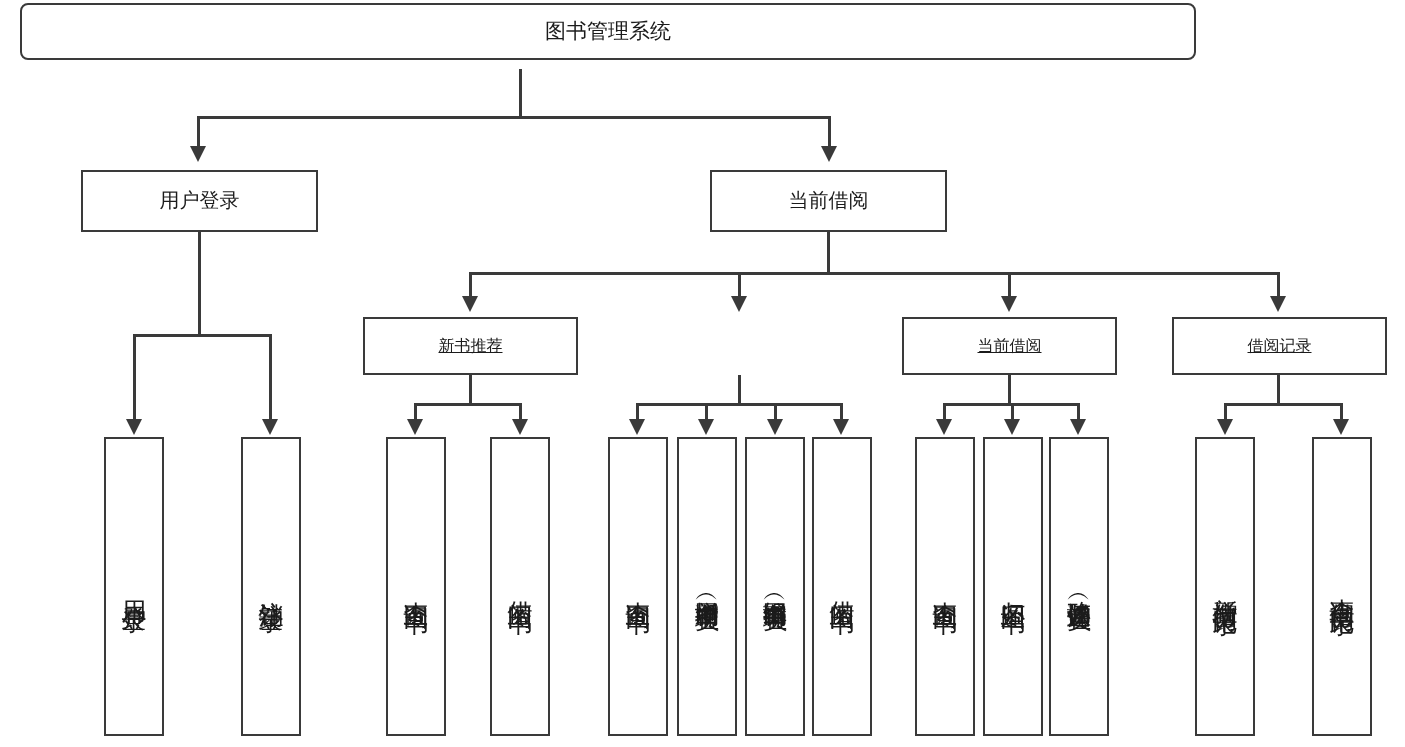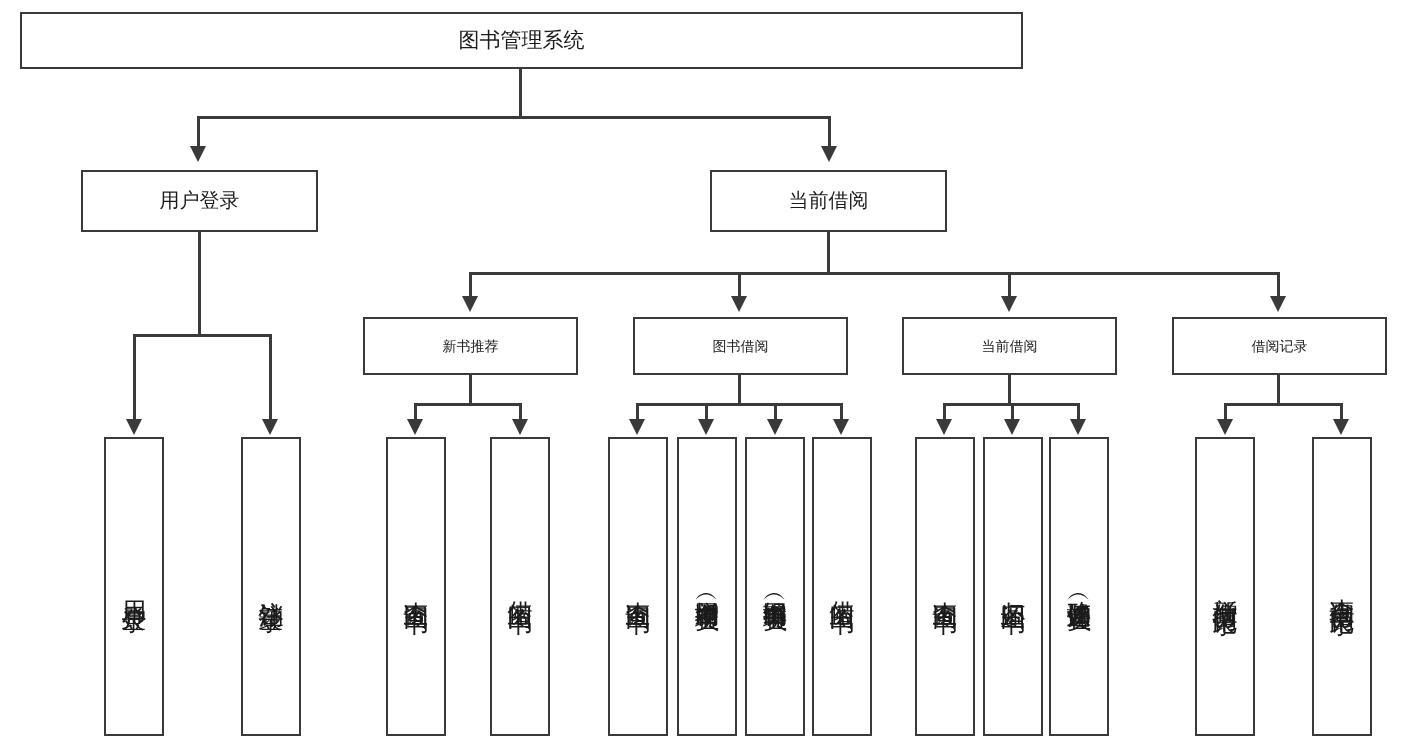--- a/index.html
+++ b/index.html
@@ -25,21 +25,21 @@
     justify-content:center;
   }
   .node .label{
     color:#1b1b1b;
     line-height:1.18;
     text-align:center;
     white-space:nowrap;
   }
   .node.root .label{font-size:21px;}
   .node.lvl1 .label{font-size:20px;}
-  .node.lvl2 .label{font-size:14px;}
+  .node.lvl2 .label{font-size:16px;text-decoration:underline;}
   
   .node.leaf{
     border-width:2px;
   }
   .node.leaf .label{
     writing-mode:vertical-rl;
     text-orientation:upright;
     font-size:25px;
     letter-spacing:3px;
     line-height:1;
@@ -78,21 +78,21 @@
     letter-spacing:0.5px;
     white-space:nowrap;
     pointer-events:none;
   }
 </style>
 </head>
 <body>
 
 <div id="canvas">
 
-  <div class="node root" style="left:20px;top:12px;width:1003px;height:57px;">
+  <div class="node root" style="left:20px;top:3px;width:1176px;height:57px;border-radius:8px;">
     <span class="label">图书管理系统</span>
   </div>
 
   <div class="vline" style="left:519px;top:69px;width:3px;height:48px;"></div>
 
   <div class="hline" style="left:197px;top:116px;width:634px;height:3px;"></div>
 
   <div class="vline" style="left:197px;top:116px;width:3px;height:31px;"></div>
   <div class="arrow" style="left:190px;top:146px;"></div>
 
@@ -124,23 +124,20 @@
   <div class="arrow" style="left:731px;top:296px;"></div>
 
   <div class="vline" style="left:1008px;top:272px;width:3px;height:25px;"></div>
   <div class="arrow" style="left:1001px;top:296px;"></div>
 
   <div class="vline" style="left:1277px;top:272px;width:3px;height:25px;"></div>
   <div class="arrow" style="left:1270px;top:296px;"></div>
 
   <div class="node lvl2" style="left:363px;top:317px;width:215px;height:58px;">
     <span class="label">新书推荐</span>
-  </div>
-  <div class="node lvl2" style="left:633px;top:317px;width:215px;height:58px;">
-    <span class="label">图书借阅</span>
   </div>
   <div class="node lvl2" style="left:1172px;top:317px;width:215px;height:58px;">
     <span class="label">借阅记录</span>
   </div>
   <div class="node lvl2" style="left:902px;top:317px;width:215px;height:58px;">
     <span class="label">当前借阅</span>
   </div>
 
   <div class="vline" style="left:469px;top:375px;width:3px;height:30px;"></div>
   <div class="hline" style="left:414px;top:403px;width:108px;height:3px;"></div>

